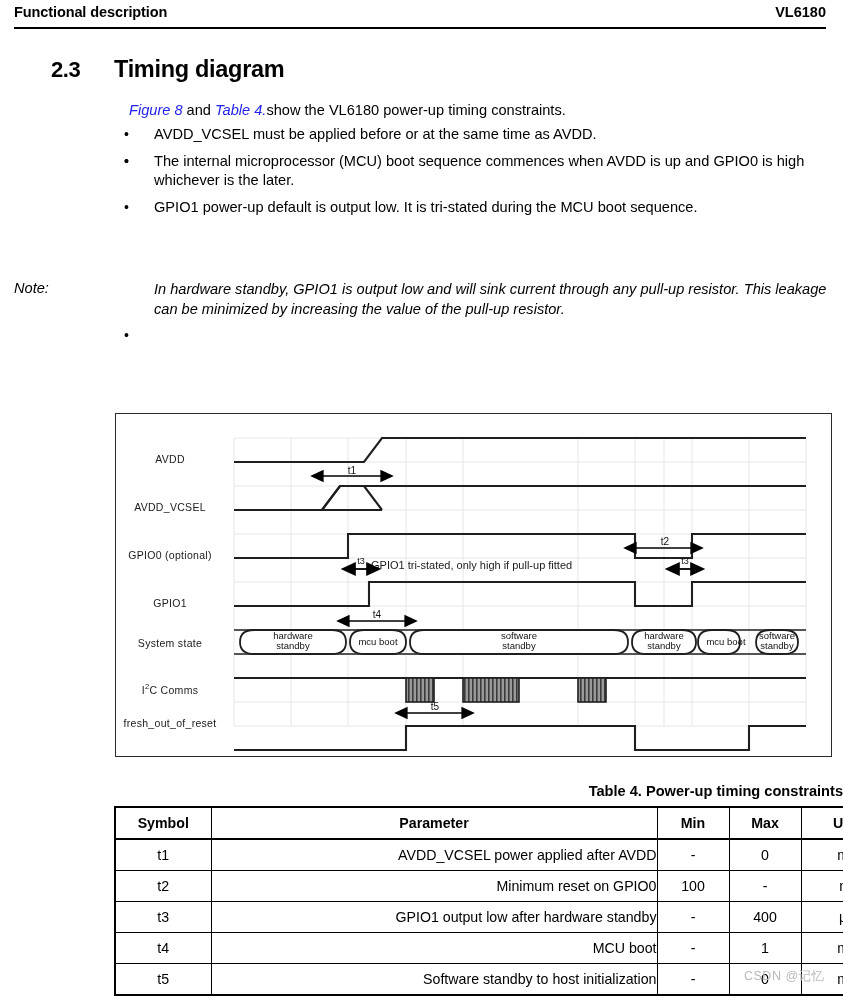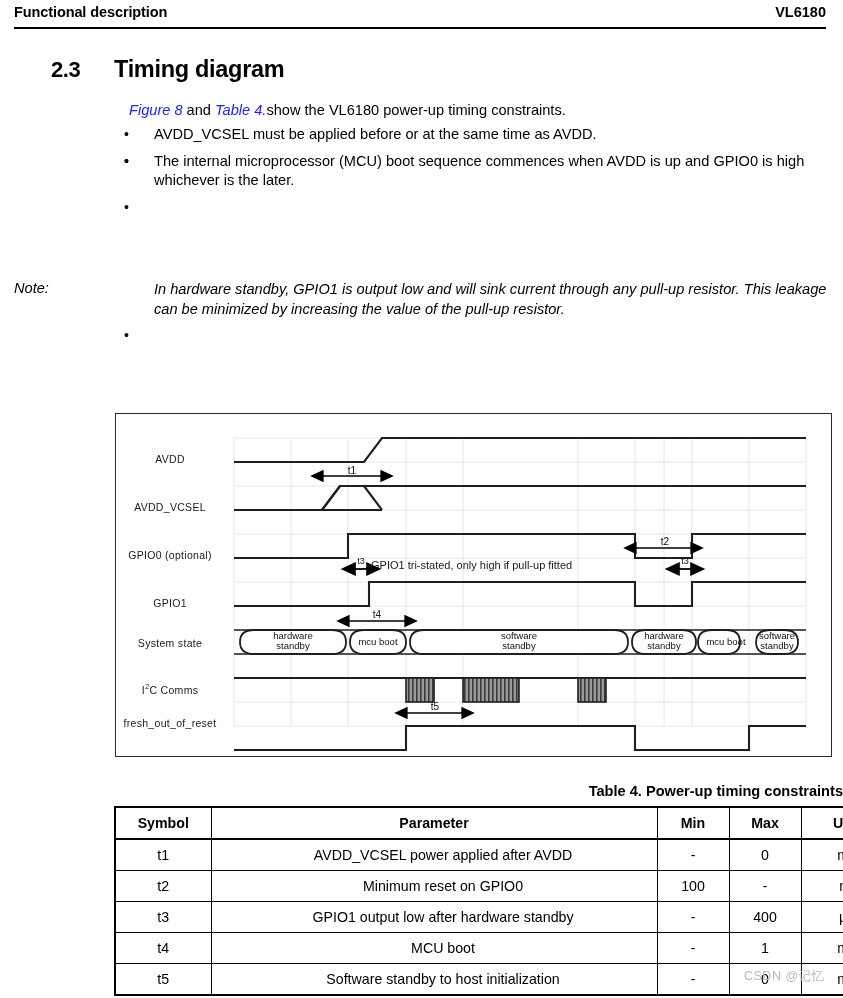--- a/index.html
+++ b/index.html
@@ -52,21 +52,21 @@
     font-size:14.6px;font-weight:bold;}
   table.t4{
     position:absolute;left:114px;top:806px;width:780px;
     border-collapse:collapse;font-size:14.2px;table-layout:fixed;
   }
   table.t4 th,table.t4 td{
     border:1.1px solid #000;padding:0;height:30px;vertical-align:middle;
   }
   table.t4 thead th{font-weight:bold;text-align:center;border-bottom-width:2.6px;}
   table.t4 td.sym{text-align:center;}
-  table.t4 td.par{text-align:center;padding-left:18px;}
+  table.t4 td.par{text-align:right;padding-left:18px;}
   table.t4 td.num{text-align:center;}
   table.t4 td.unit{text-align:center;}
   .col-sym{width:96px;}
   .col-min{width:72px;}
   .col-max{width:72px;}
   .col-unit{width:92px;}
   table.t4 tbody tr:last-child td{border-bottom-width:2.6px;}
   table.t4 thead th:first-child,table.t4 tbody td:first-child{border-left-width:2.2px;}
   table.t4 thead th:last-child,table.t4 tbody td:last-child{border-right-width:2.2px;}
   table.t4 thead th{border-top-width:2.2px;}
@@ -99,20 +99,21 @@
   </div>
   <div class="bullet">
     <span class="dot">•</span>
   </div>
   <div class="bullet">
     <span class="dot">•</span>
     <span>The internal microprocessor (MCU) boot sequence commences when AVDD is up and GPIO0 is high whichever is the later.</span>
   </div>
   <div class="bullet">
     <span class="dot">•</span>
+    <span>GPIO1 power-up default is output low. It is tri-stated during the MCU boot sequence.</span>
   </div>
 </div>
 
 <div class="note-row">
   <div class="note-label">Note:</div>
   <div class="note-text">In hardware standby, GPIO1 is output low and will sink current through any pull-up resistor. This leakage can be minimized by increasing the value of the pull-up resistor.</div>
 </div>
 
 <div class="bullets2">
   <div class="bullet">

